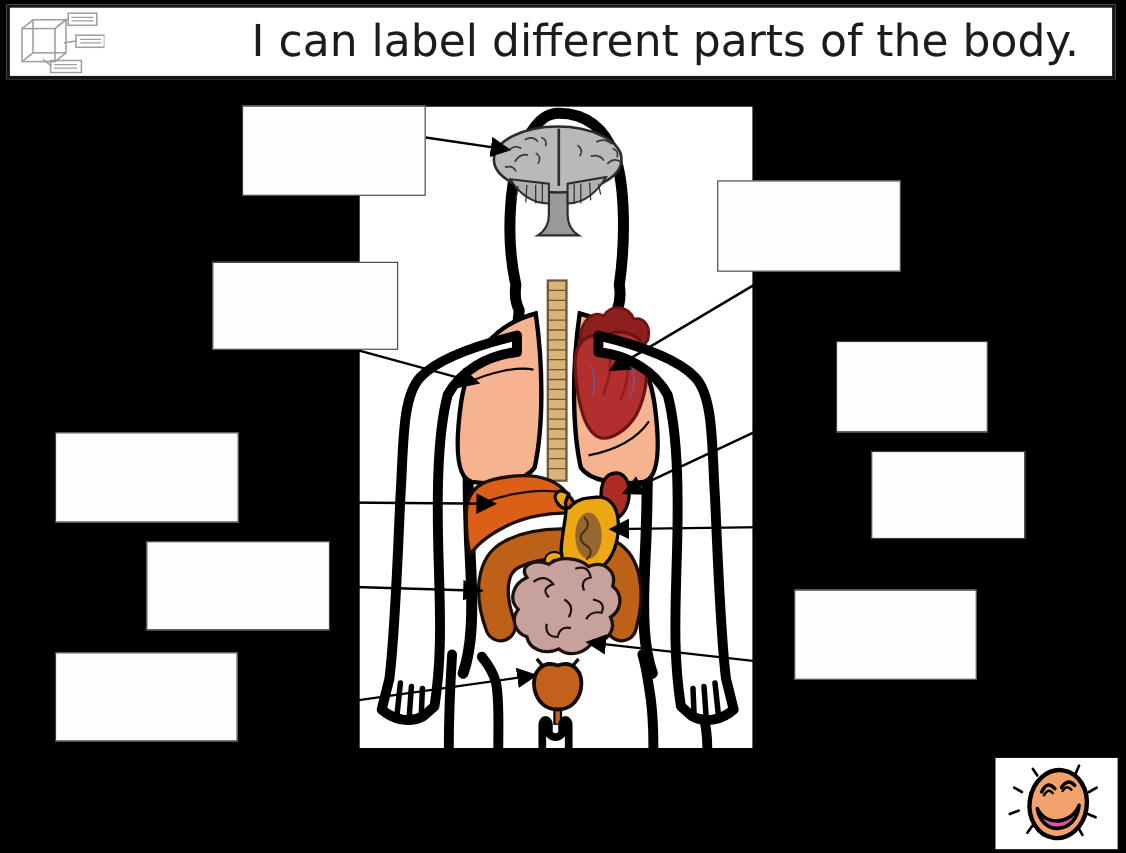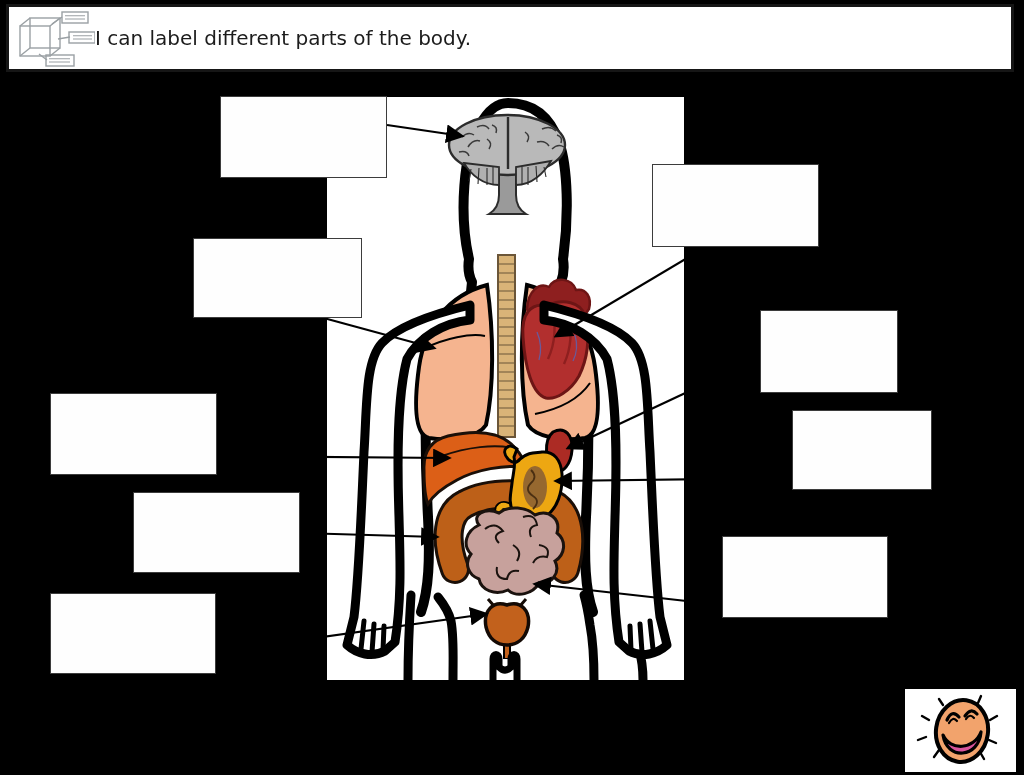--- a/index.html
+++ b/index.html
@@ -1,22 +1,22 @@
 <!DOCTYPE html>
 <html><head>
 <meta charset="utf-8">
 <style>
   html,body{margin:0;padding:0;background:#000;}
   .page{position:relative;width:1024px;height:775px;background:#000;overflow:hidden;
         font-family:"DejaVu Sans", sans-serif;}
   .header-bar{position:absolute;left:6px;top:4px;width:1002px;height:62px;background:#fff;
         border:3px solid #161616;display:flex;align-items:center;}
   .header-icon{flex:0 0 auto;margin-left:6px;}
-  .page-title{flex:1 1 auto;text-align:left;font-size:20px;color:#1c1c1c;
-        letter-spacing:0px;padding-right:16px;white-space:nowrap;}
+  .page-title{flex:1 1 auto;text-align:right;font-size:40px;color:#1c1c1c;
+        letter-spacing:0px;padding-right:30px;white-space:nowrap;}
   .diagram-svg{position:absolute;left:0;top:0;}
   .label-box{position:absolute;background:#fefefe;border:1px solid #3c3c3c;box-sizing:border-box;
         font-size:18px;color:#222;}
   .smiley-card{position:absolute;left:905px;top:689px;width:111px;height:83px;background:#fff;}
 </style>
 </head>
 <body>
 
 <div class="page">
 

